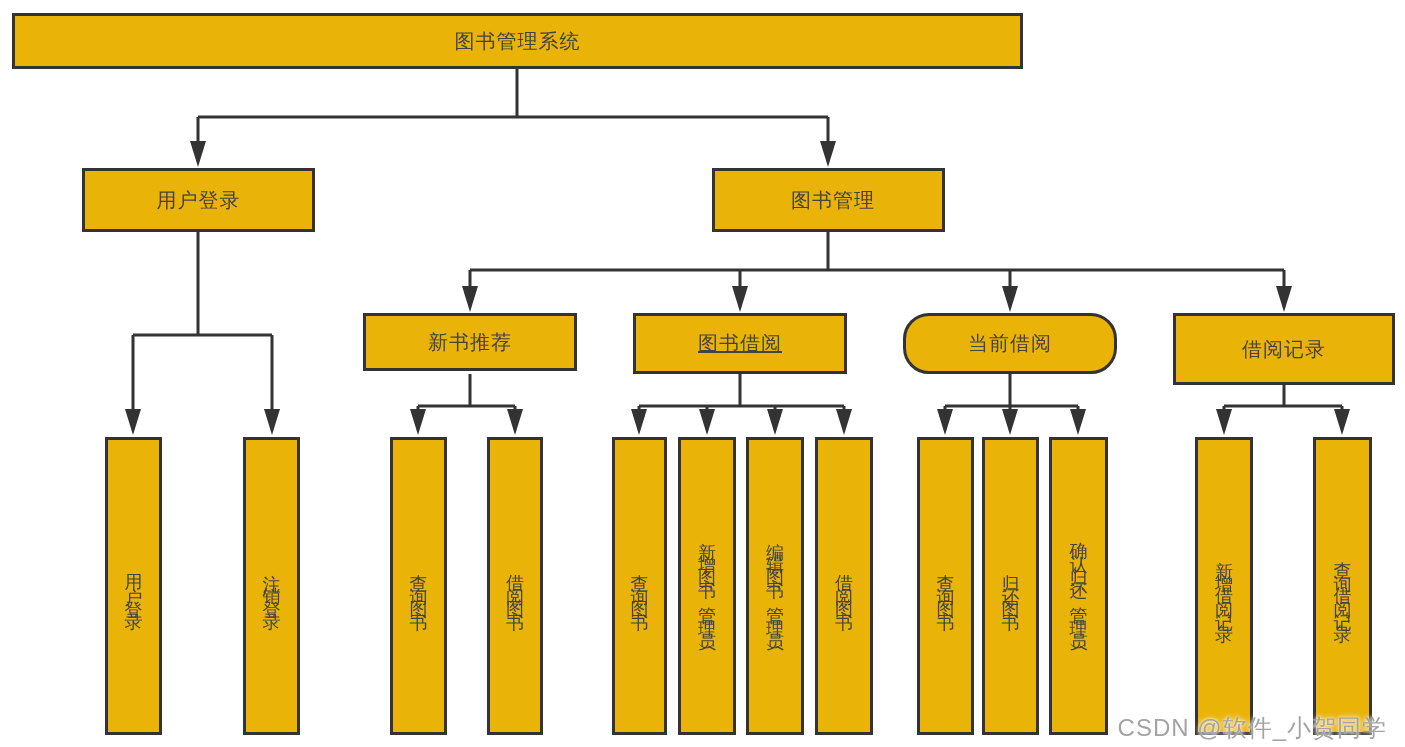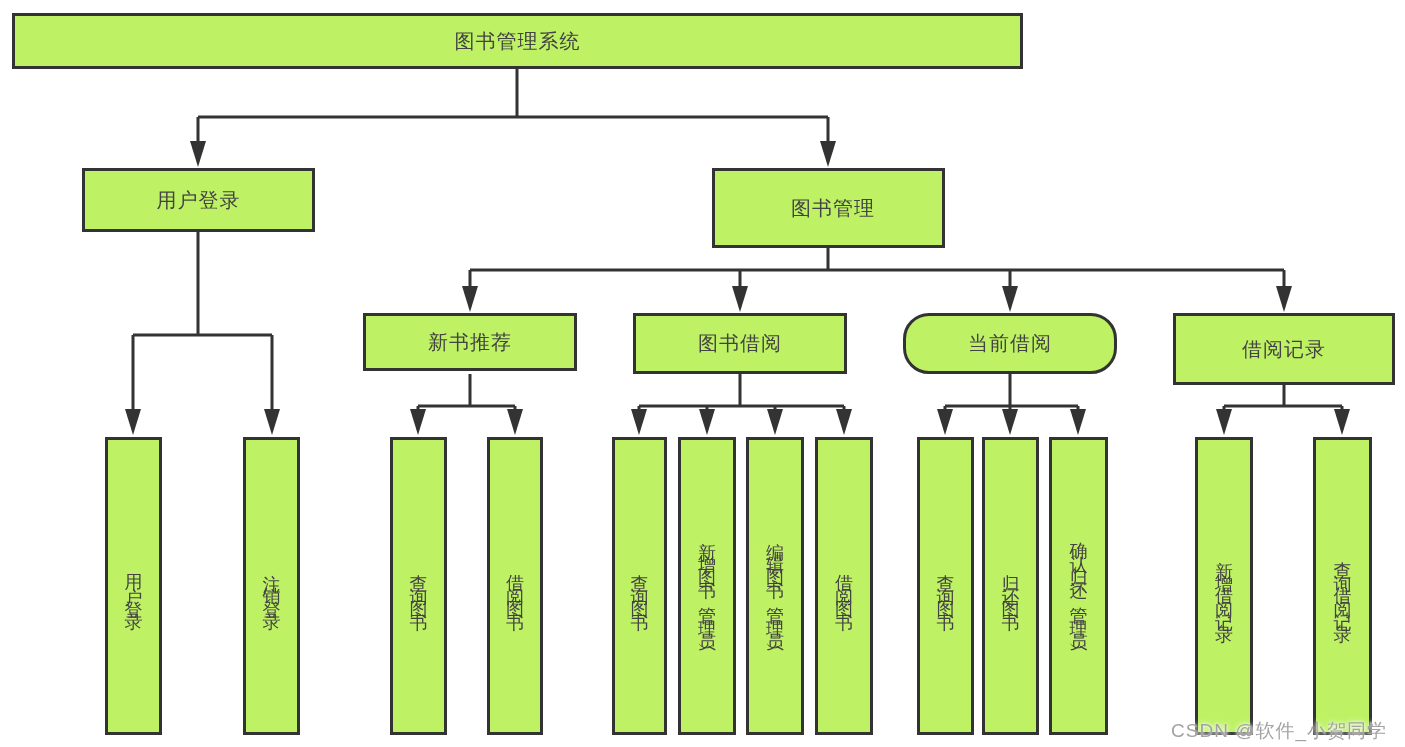--- a/index.html
+++ b/index.html
@@ -13,21 +13,21 @@
   }
   .connector-layer {
     position: absolute;
     left: 0; top: 0;
     width: 1405px; height: 747px;
   }
   .node {
     position: absolute;
     box-sizing: border-box;
     border: 3px solid #333333;
-    background: #bef264;
+    background: #eab308;
     display: flex;
     align-items: center;
     justify-content: center;
     color: #434343;
   }
   .h-node .label {
     font-size: 20px;
     letter-spacing: 1px;
     white-space: nowrap;
   }
@@ -36,21 +36,21 @@
     text-orientation: mixed;
     font-size: 18px;
     letter-spacing: 13px;
     line-height: 1;
     white-space: nowrap;
   }
   .watermark {
     position: absolute;
     right: 18px;
     bottom: 3px;
-    font-size: 19px;
+    font-size: 24px;
     color: #a3a3a3;
     letter-spacing: 1px;
     text-shadow: 0 0 3px #ffffff, 0 0 6px #ffffff;
     white-space: nowrap;
   }
 </style>
 </head>
 <body>
 
 <div class="canvas">
@@ -107,28 +107,28 @@
     </g>
   </svg>
 
   <div class="node h-node" style="left:12px; top:13px; width:1011px; height:56px;">
     <span class="label">图书管理系统</span>
   </div>
 
   <div class="node h-node" style="left:82px; top:168px; width:233px; height:64px;">
     <span class="label">用户登录</span>
   </div>
-  <div class="node h-node" style="left:712px; top:168px; width:233px; height:80px;padding-left:9px;">
+  <div class="node h-node" style="left:712px; top:168px; width:233px; height:64px;padding-left:9px;">
     <span class="label">图书管理</span>
   </div>
 
   <div class="node h-node" style="left:363px; top:313px; width:214px; height:58px;">
     <span class="label">新书推荐</span>
   </div>
-  <div class="node h-node" style="left:633px; top:313px; width:214px; height:61px;">
+  <div class="node h-node" style="left:633px; top:313px; width:214px; height:61px;text-decoration:underline;">
     <span class="label">图书借阅</span>
   </div>
   <div class="node h-node" style="left:903px; top:313px; width:214px; height:61px;border-radius:26px;">
     <span class="label">当前借阅</span>
   </div>
   <div class="node h-node" style="left:1173px; top:313px; width:222px; height:72px;">
     <span class="label">借阅记录</span>
   </div>
 
   <div class="node v-node" style="left:105px; top:437px; width:57px; height:298px;">

